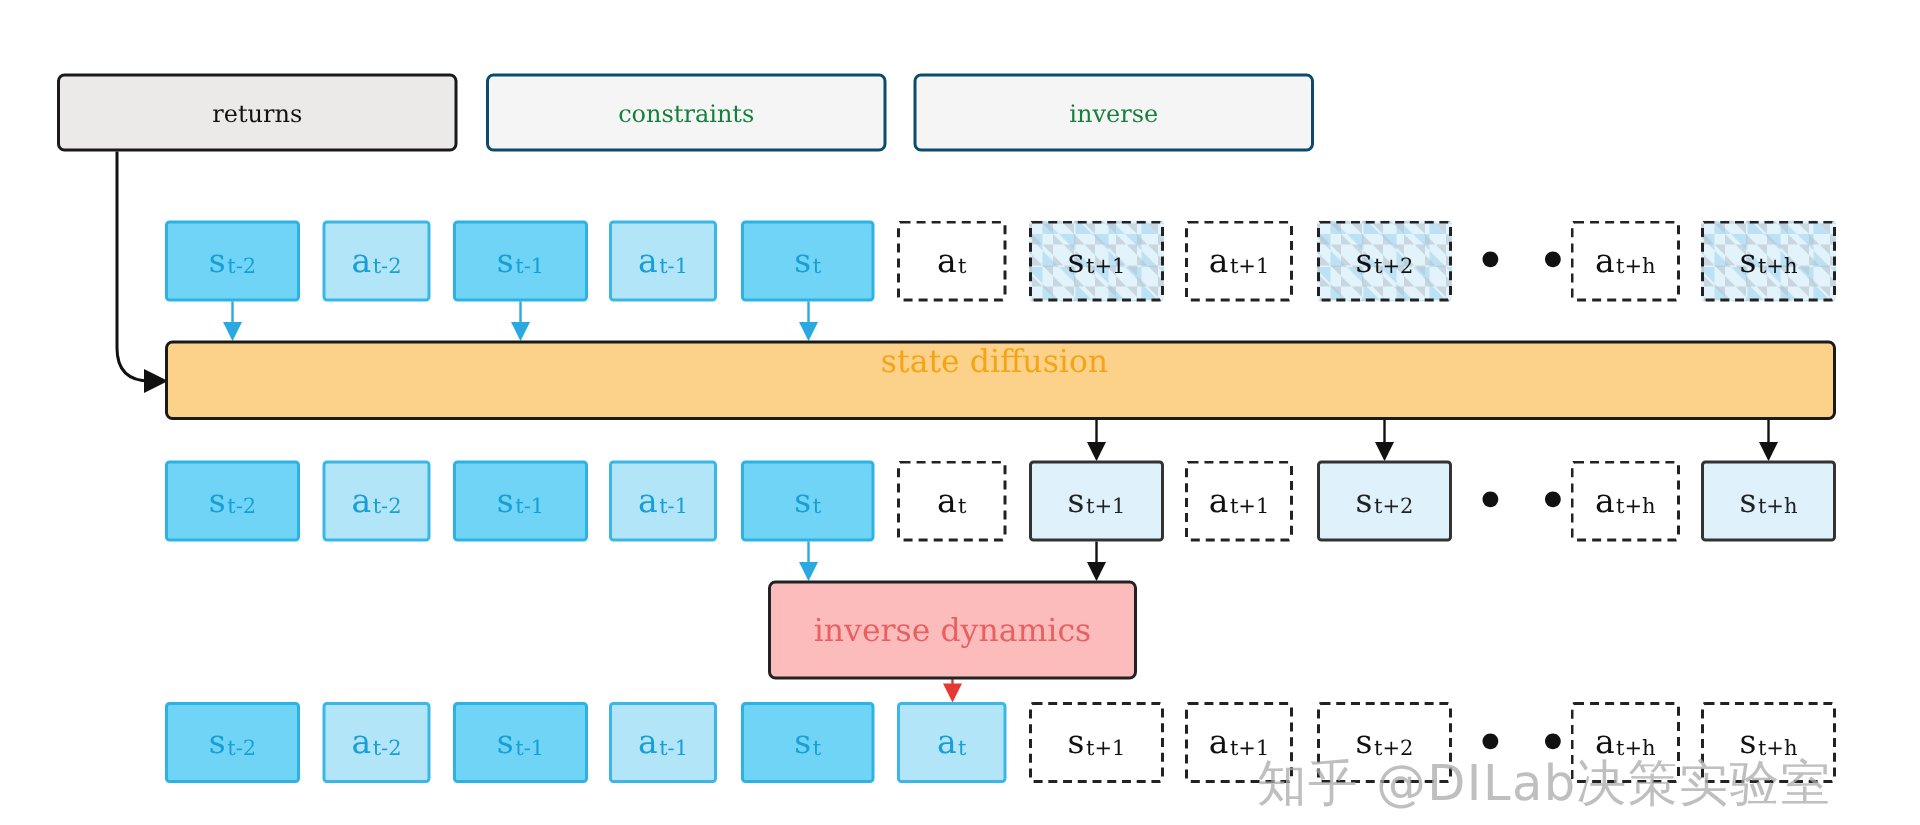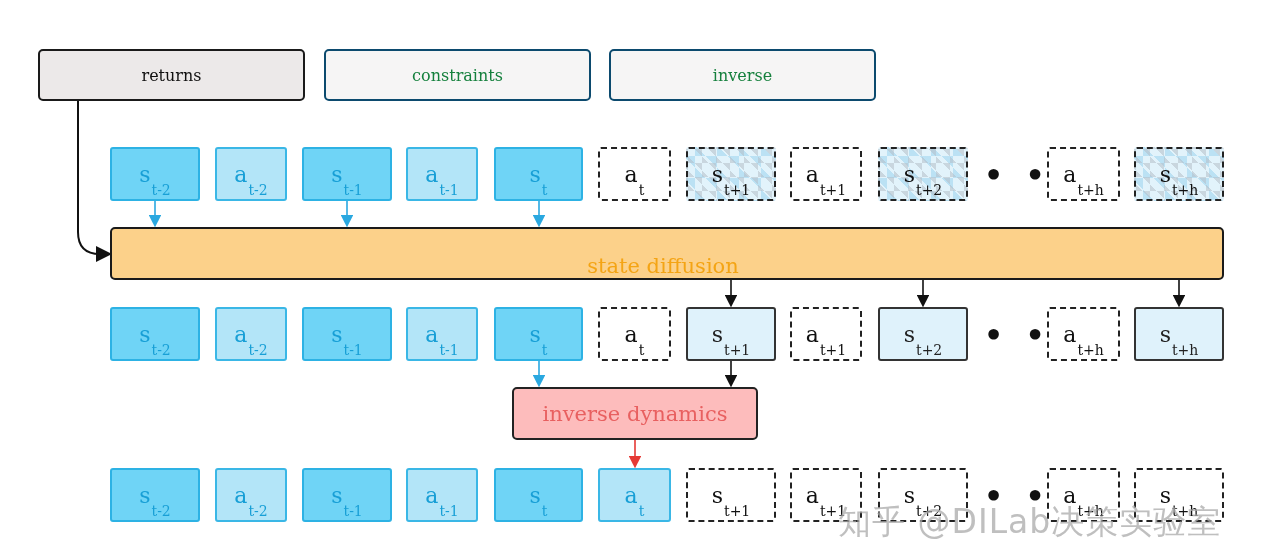--- a/index.html
+++ b/index.html
@@ -4,40 +4,40 @@
 <style>
   * { box-sizing: border-box; margin: 0; padding: 0; }
   html, body { width: 1280px; height: 550px; background: #ffffff; overflow: hidden; }
   body { position: relative; font-family: "DejaVu Serif", "Liberation Serif", serif; }
 
   .cond { position: absolute; top: 49px; height: 52px; border-radius: 5px; display: flex; align-items: center; justify-content: center; font-size: 16px; }
   .cond.active { background: #ece9e9; border: 2px solid #1a1a1a; color: #111; }
   .cond.inactive { background: #f6f5f5; border: 2px solid #0c4a6e; color: #15803d; }
 
   .tok { position: absolute; height: 54px; border-radius: 3px; display: flex; align-items: center; justify-content: center; font-size: 22px; }
-  .tok sub { font-size: 14px; position: relative; top: 16px; margin-left: 1px; }
+  .tok sub { font-size: 14px; position: relative; top: 4px; margin-left: 1px; }
   .tok.s-known { background: #6fd4f6; border: 2px solid #2db2e4; color: #189fd6; }
   .tok.a-known { background: #b3e5f8; border: 2px solid #3ab7e6; color: #189fd6; }
   .tok.a-empty { background: #ffffff; border: 2px dashed #222; color: #111; }
   .tok.s-noise { border: 2px dashed #222; color: #111;
     background-color: #e2f3fb;
     background-image:
       linear-gradient(45deg, rgba(180,190,200,0.55) 25%, transparent 25%, transparent 75%, rgba(180,190,200,0.55) 75%),
       linear-gradient(45deg, rgba(140,205,235,0.45) 25%, transparent 25%, transparent 75%, rgba(140,205,235,0.45) 75%);
     background-size: 14px 14px, 22px 22px;
     background-position: 0 0, 7px 7px; }
   .tok.s-gen { background: #dff2fb; border: 2px solid #333; color: #222; }
   .tok.s-empty { background: #ffffff; border: 2px dashed #222; color: #111; }
 
   .dots { position: absolute; font-size: 30px; color: #111; letter-spacing: 6px; font-weight: bold; }
 
-  .bar { position: absolute; left: 110px; top: 227px; width: 1114px; height: 53px; background: #fcd18a; border: 2px solid #1a1a1a; border-radius: 5px; display: flex; align-items: flex-end; justify-content: center; font-size: 17px; color: #111; }
+  .bar { position: absolute; left: 110px; top: 227px; width: 1114px; height: 53px; background: #fcd18a; border: 2px solid #1a1a1a; border-radius: 5px; display: flex; align-items: flex-start; justify-content: center; font-size: 17px; color: #111; }
   .bar .hl { color: #f4a414; font-size: 21px; margin-right: 8px; }
 
-  .invdyn { position: absolute; left: 512px; top: 387px; width: 246px; height: 53px; background: #fdbcbc; border: 2px solid #222; border-radius: 5px; display: flex; align-items: center; justify-content: center; font-size: 21px; color: #e86060; }
+  .invdyn { position: absolute; left: 512px; top: 387px; width: 246px; height: 66px; background: #fdbcbc; border: 2px solid #222; border-radius: 5px; display: flex; align-items: center; justify-content: center; font-size: 21px; color: #e86060; }
 
   .watermark { position: absolute; left: 838px; top: 476px; font-family: "DejaVu Sans", "Liberation Sans", sans-serif; font-size: 33px; color: rgba(170,170,170,0.75); letter-spacing: 1px; white-space: nowrap; margin-top: 24px; }
 
   svg.arrows { position: absolute; left: 0; top: 0; }
 </style>
 </head>
 <body>
 
 <div class="cond active" style="left:38px;width:267px;">
     <span>returns</span>

